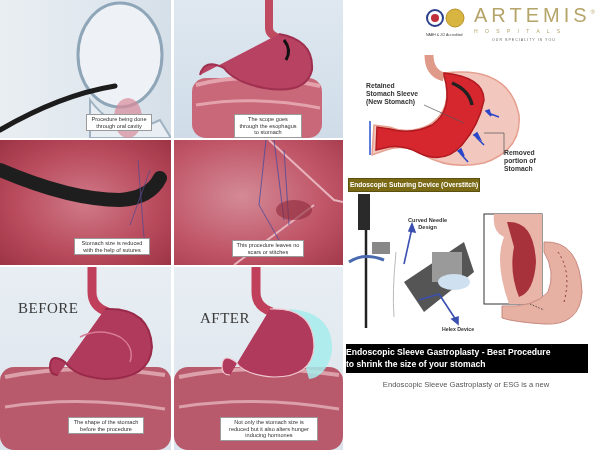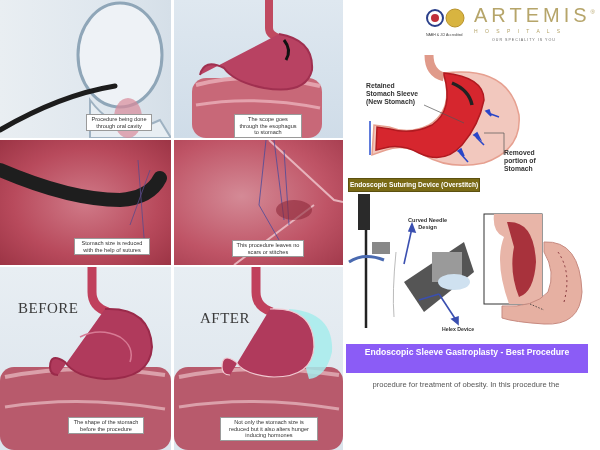--- a/index.html
+++ b/index.html
@@ -9,21 +9,21 @@
   .bigword { position:absolute; font-family:"Liberation Serif", serif; color:#3a3a3a; font-size:15px; letter-spacing:0.5px; }
   
   #p1 { left:0; top:0; width:171px; height:138px; background:linear-gradient(90deg,#e9eef2 0%,#dfe7ee 60%,#d5dfe8 100%); }
   #p2 { left:174px; top:0; width:169px; height:138px; background:linear-gradient(180deg,#dfe8f0,#cfdce8); }
   #p3 { left:0; top:140px; width:171px; height:125px; background:radial-gradient(ellipse at 50% 50%,#d07a88 0%,#b84a5c 60%,#9c3445 100%); }
   #p4 { left:174px; top:140px; width:169px; height:125px; background:radial-gradient(ellipse at 40% 45%,#d48a96 0%,#bf5466 60%,#a23a4c 100%); }
   #p5 { left:0; top:267px; width:171px; height:183px; background:linear-gradient(180deg,#e8eef3,#dbe4ec); }
   #p6 { left:174px; top:267px; width:169px; height:183px; background:linear-gradient(180deg,#e8eef3,#dbe4ec); }
   #right { position:absolute; left:344px; top:0; width:256px; height:450px; background:#ffffff; }
   .label-sm { position:absolute; font-size:6.8px; line-height:8px; color:#333; font-weight:bold; }
-  .banner { position:absolute; background:#8b5cf6; color:#fff; font-weight:bold; text-align:center; }
+  .banner { position:absolute; background:#000000; color:#fff; font-weight:bold; text-align:left; }
   .desc { position:absolute; left:0; width:256px; text-align:center; color:#555; font-size:7.6px; line-height:10px; }
 </style>
 </head>
 <body>
 
 <div class="panel" id="p1">
   <svg width="171" height="138">
     <ellipse cx="120" cy="55" rx="42" ry="52" fill="#eef2f6" stroke="#8fa6b8" stroke-width="3"></ellipse>
     <path d="M90 100 Q120 140 160 120 L171 138 L90 138 Z" fill="#e8eef3" stroke="#9fb2c2" stroke-width="2"></path>
     <ellipse cx="128" cy="118" rx="14" ry="20" fill="#d98a9a" opacity="0.7"></ellipse>
@@ -164,18 +164,19 @@
     <line x1="186" y1="112" x2="200" y2="118" stroke="#333" stroke-width="0.8" stroke-dasharray="1.5 1.5"></line>
   </svg>
   <div class="label-sm" style="left:64px; top:217px; font-size:5.6px; line-height:6.5px; text-align:center;">
     <div>Curved Needle</div>
     <div>Design</div>
   </div>
   <div class="label-sm" style="left:98px; top:325px; font-size:5.2px;">Helex Device</div>
 
   <div class="banner" style="left:2px; top:344px; width:242px; height:29px;">
     <div style="font-size:8.6px; line-height:12px; margin-top:2px;">Endoscopic Sleeve Gastroplasty - Best Procedure</div>
+    <div style="font-size:8.6px; line-height:12px;">to shrink the size of your stomach</div>
   </div>
 
   <div class="desc" style="top:380px; left:-6px;">
-    <div>procedure for treatment of obesity. In this procedure the</div>
+    <div>Endoscopic Sleeve Gastroplasty or ESG is a new</div>
   </div>
 </div>
 
 </body></html>

